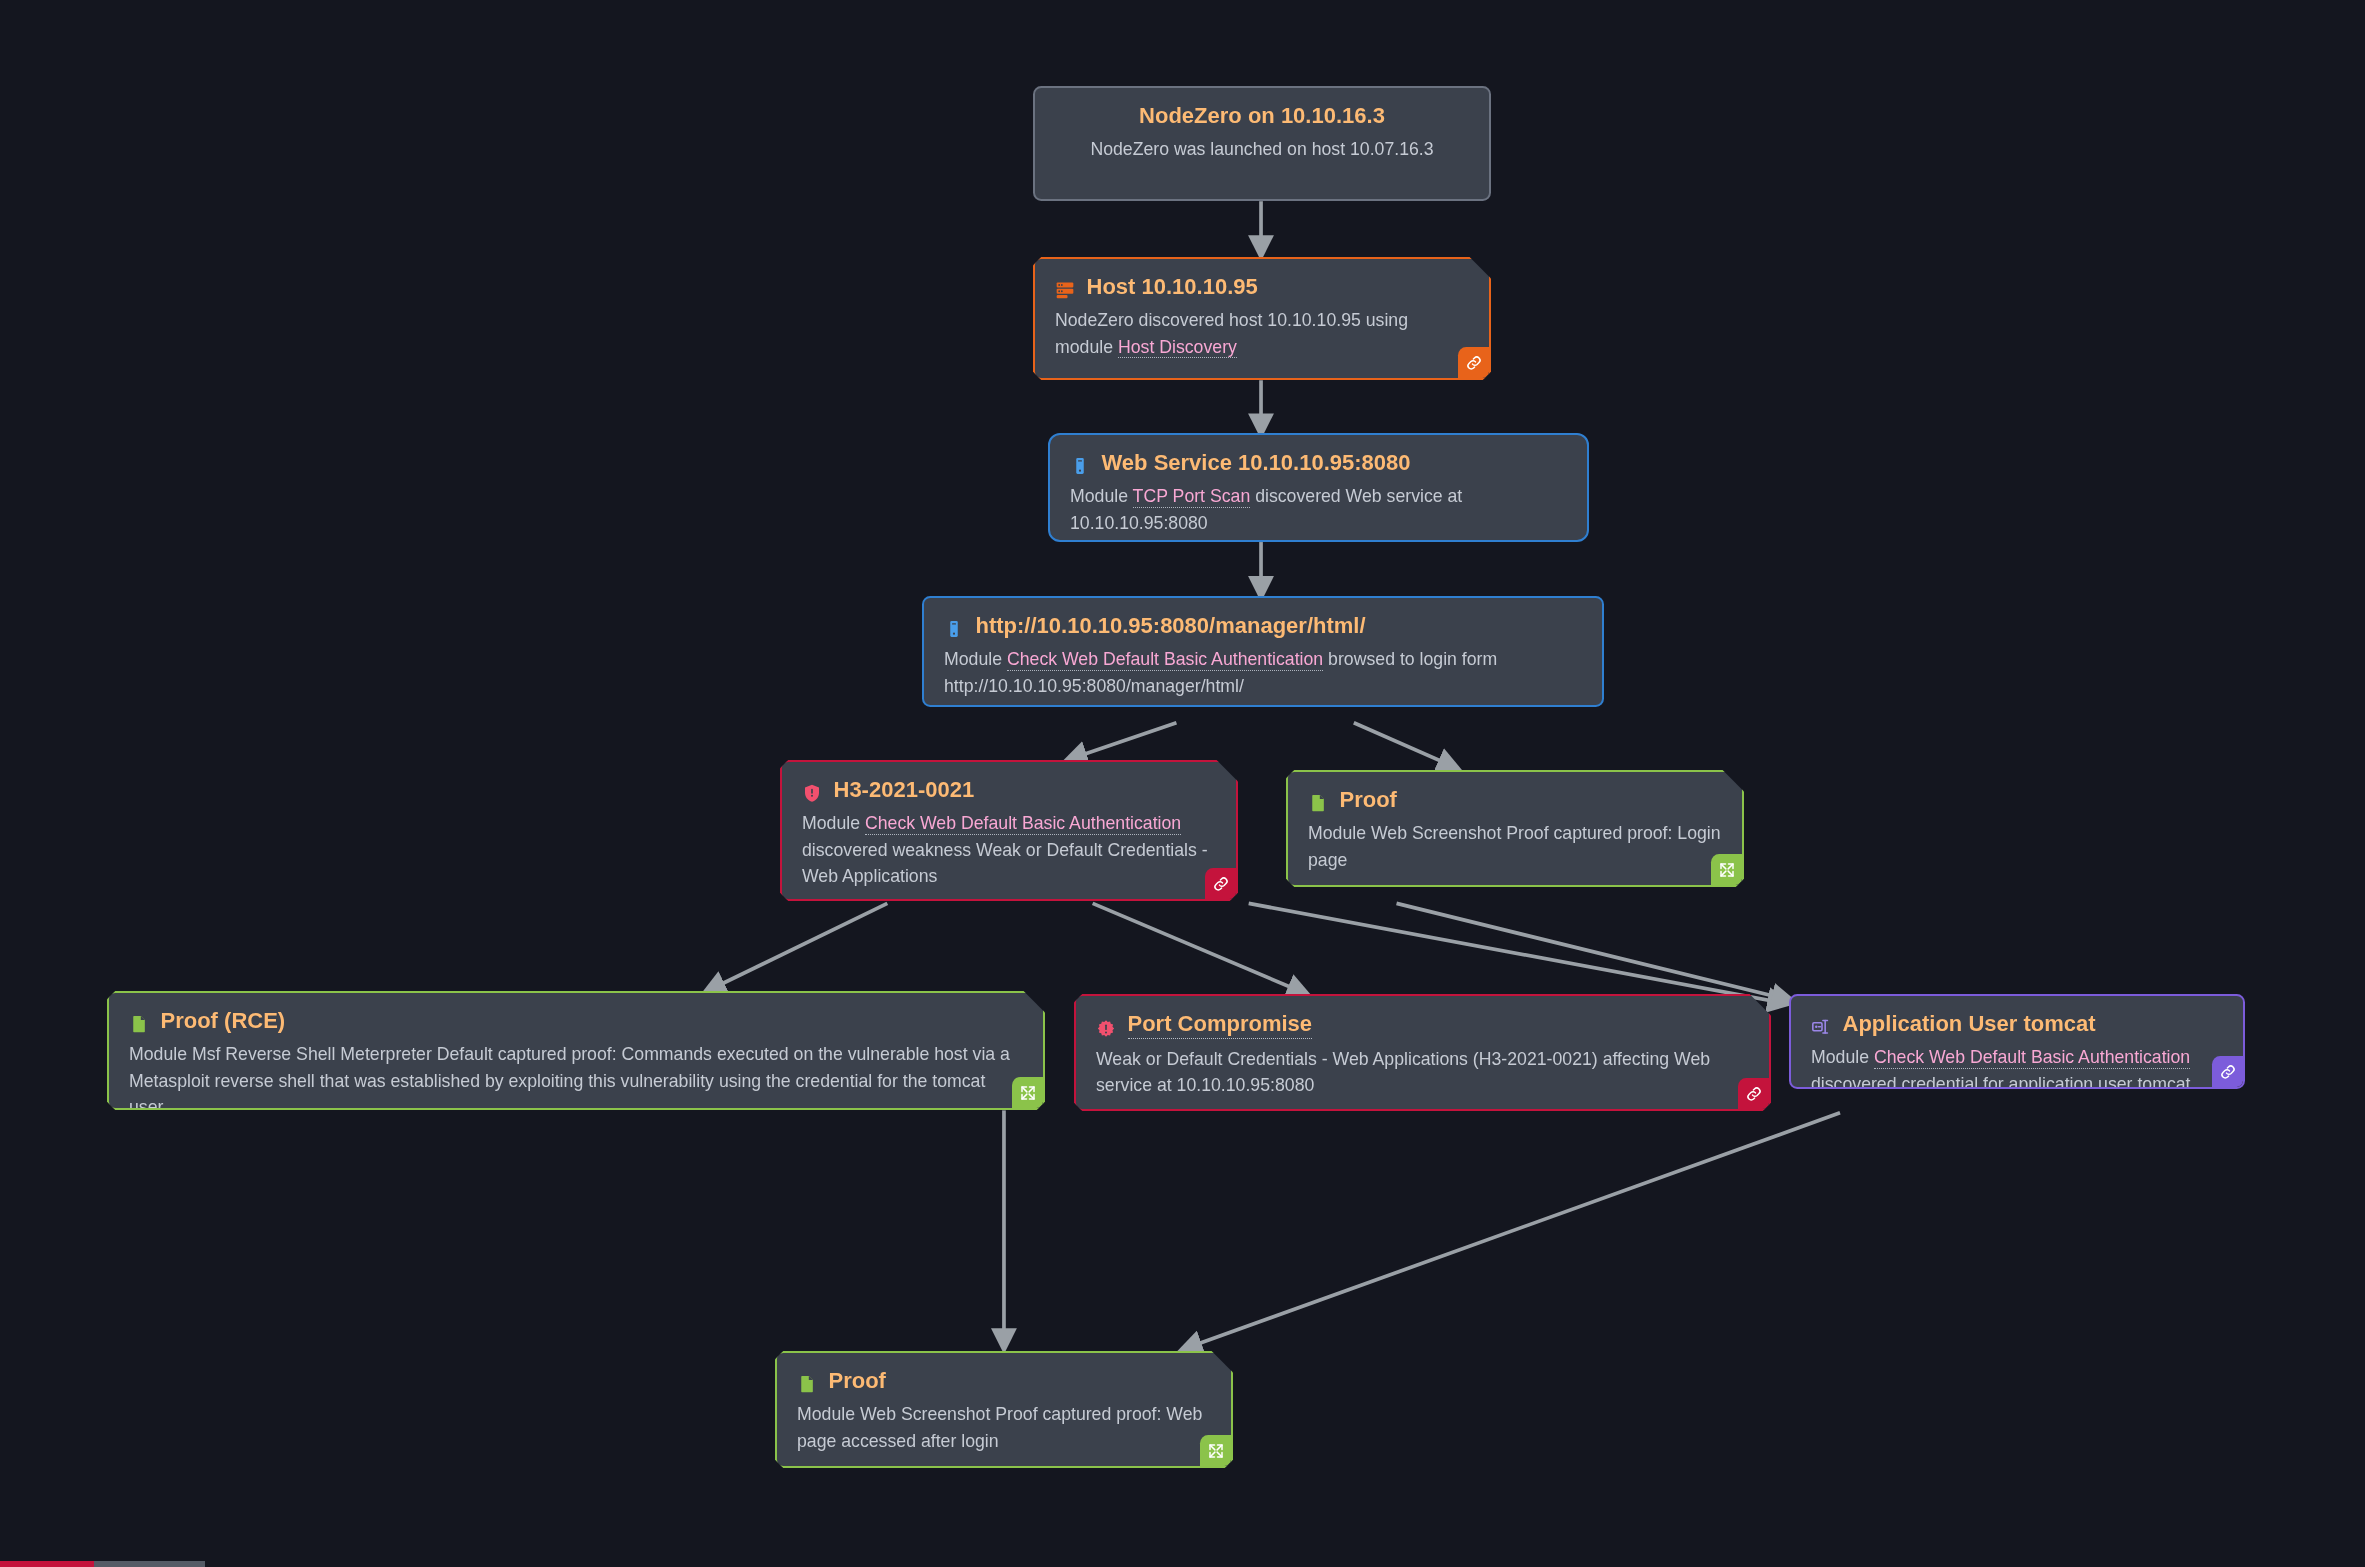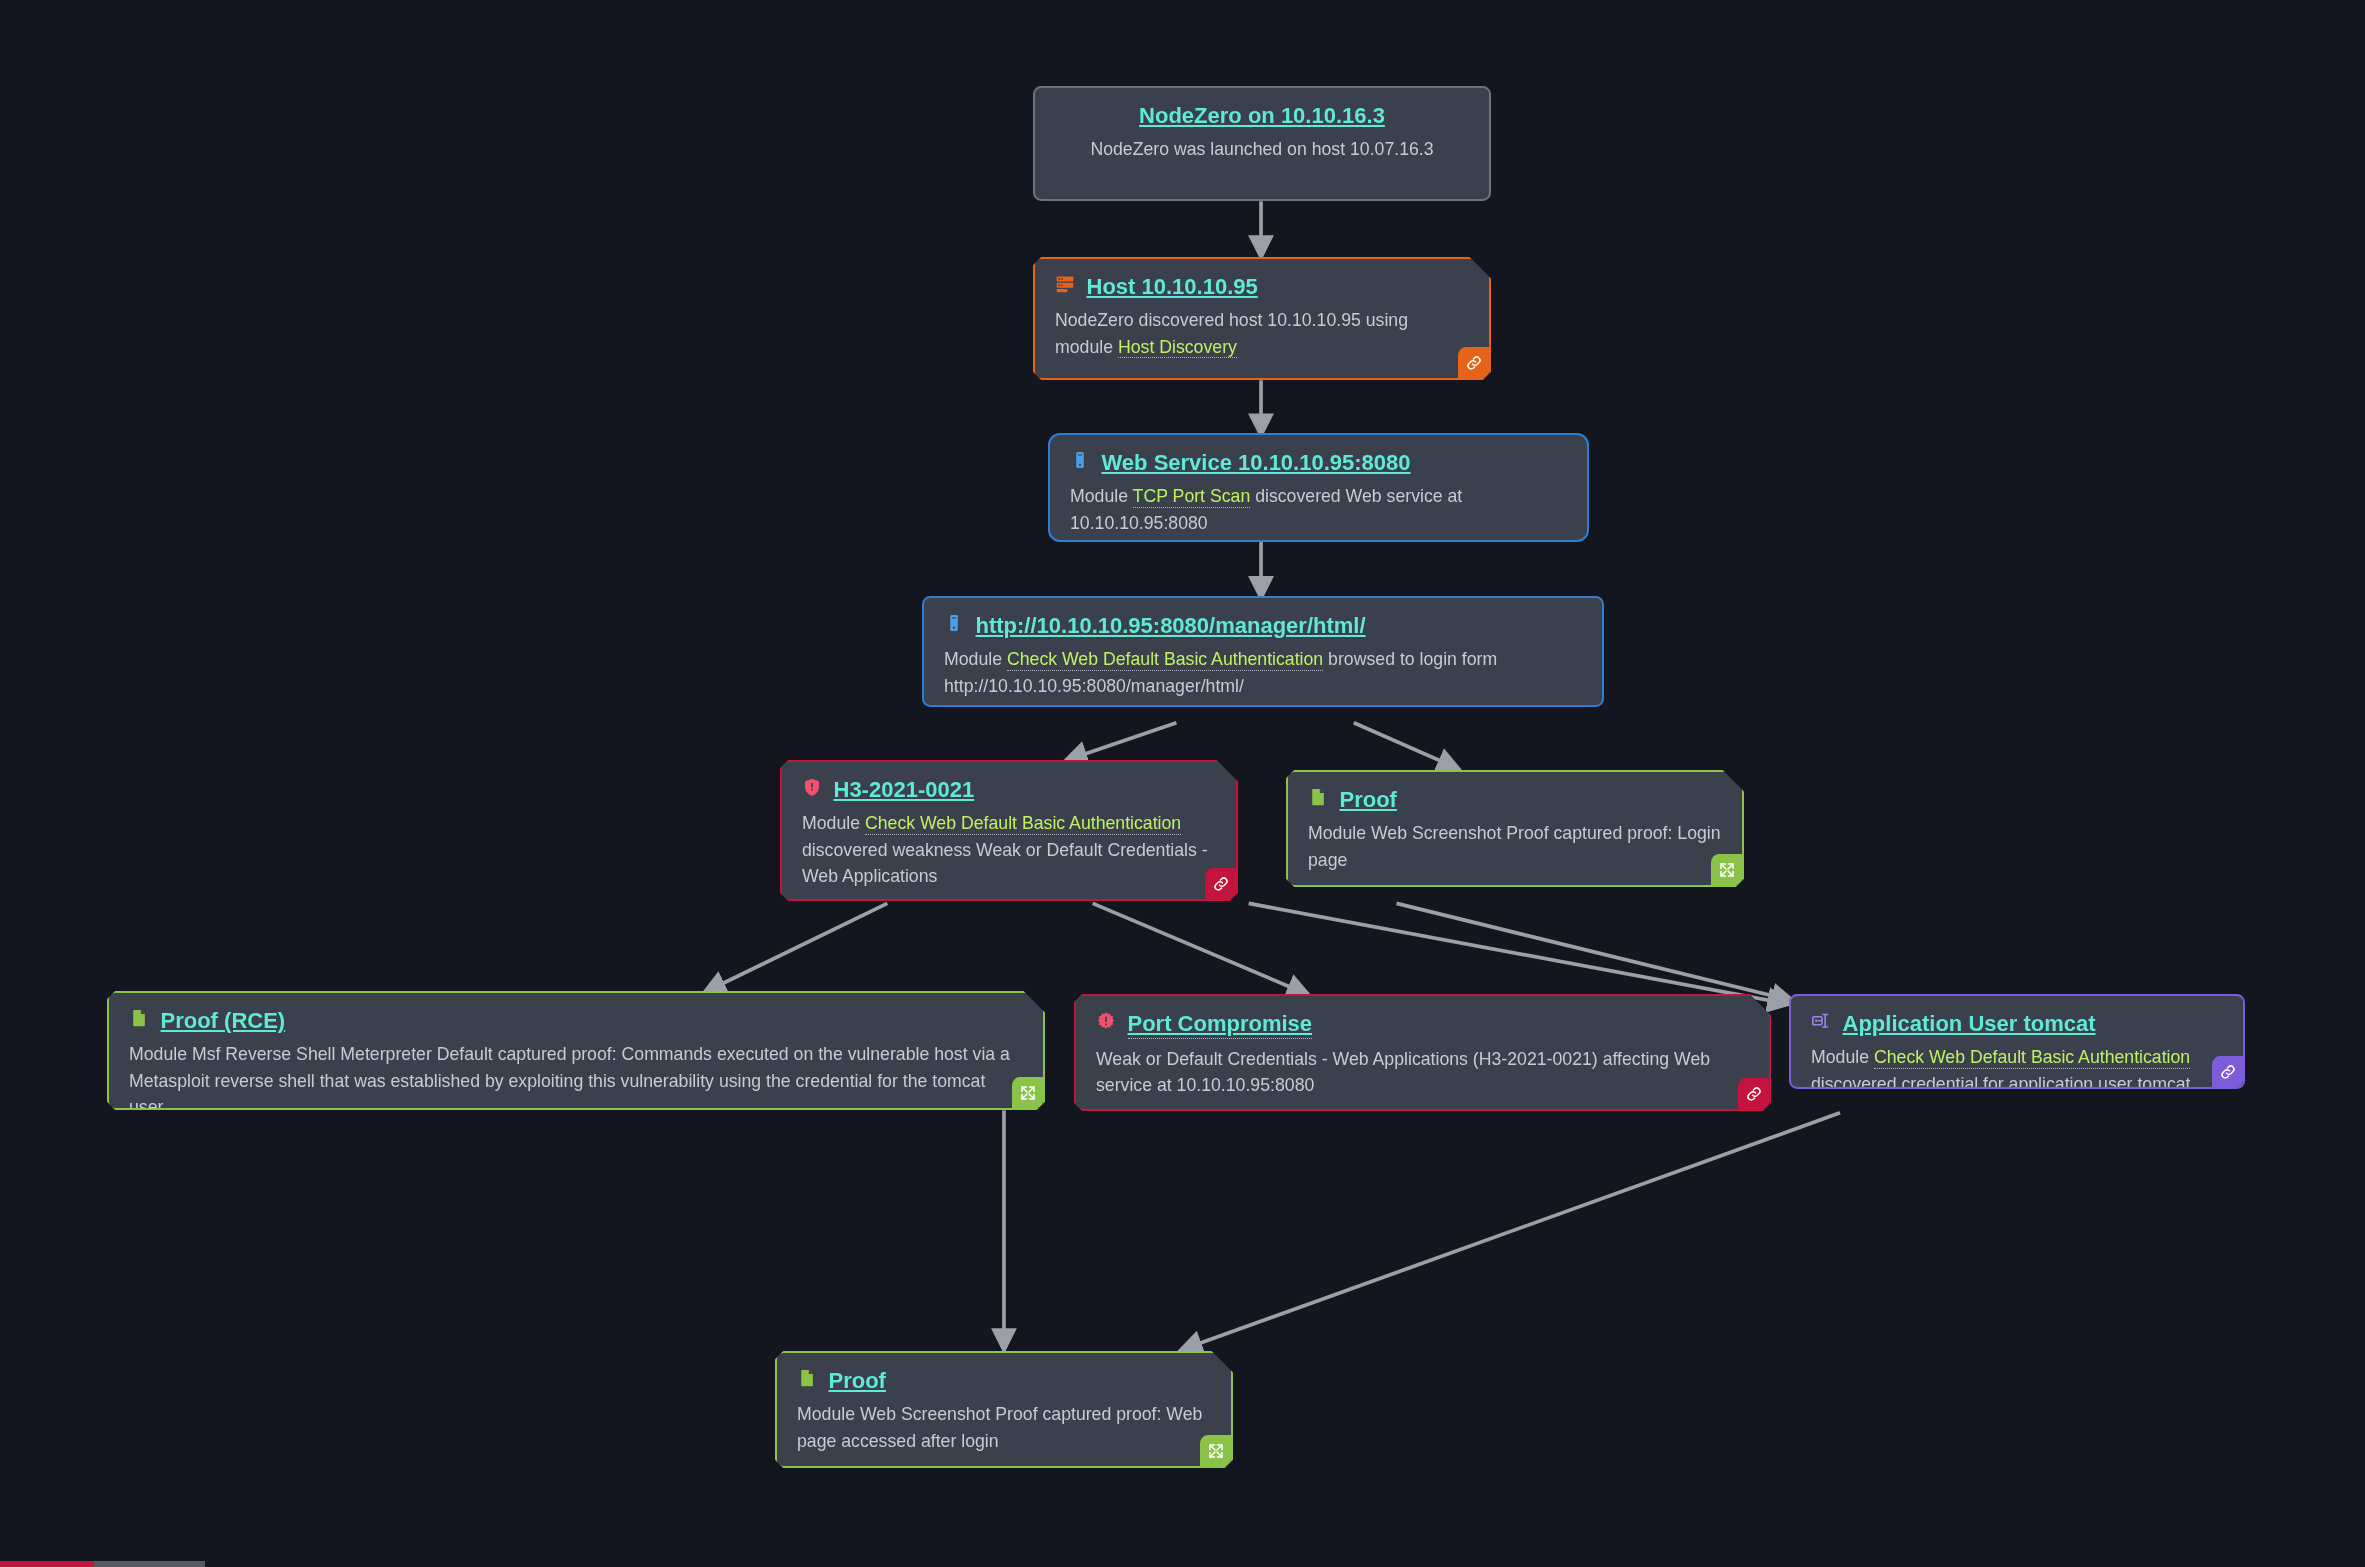--- a/index.html
+++ b/index.html
@@ -43,50 +43,49 @@
   }
   
   .node.bevel {
     border-radius: 8.2px;
     clip-path: polygon(0 8.2px, 0 8.2px, 8.2px 0, calc(100% - 21.4px) 0, 100% 21.4px, 100% calc(100% - 8.2px),
                        calc(100% - 8.2px) 100%, 8.2px 100%, 0 calc(100% - 8.2px));
   }
 
   .node-title {
     display: flex;
-    align-items: flex-start;
+    align-items: flex-end;
     gap: 11.5px;
     font-size: 22px;
     font-weight: bold;
     line-height: 1.18;
-    color: #5eead4;
+    color: #fdba74;
     margin-bottom: 7.4px;
     white-space: nowrap;
-    text-decoration: underline;
   }
   .node-title.centered {
     justify-content: center;
   }
   .node-title .tlabel.dotted {
     border-bottom: 1.6px dotted #b9bfc9;
     padding-bottom: 0.8px;
   }
 
   .node-desc {
     font-size: 17.7px;
     line-height: 1.48;
     color: #c6cbd4;
     word-wrap: break-word;
   }
   .node-desc.centered { text-align: center; }
 
   .mod {
     border-bottom: 1.6px dotted #aeb4be;
     padding-bottom: 0.8px;
-    color: #bef264;
+    color: #f9a8d4;
     text-align: center;
   }
 
   .icon-svg { display: block; }
 
   
   .n-root    { border-color: #6b7280; }
   .n-host    { border-color: #e8631a; }
   .n-service { border-color: #2f7fd1; }
   .n-weak    { border-color: #c4133c; }

